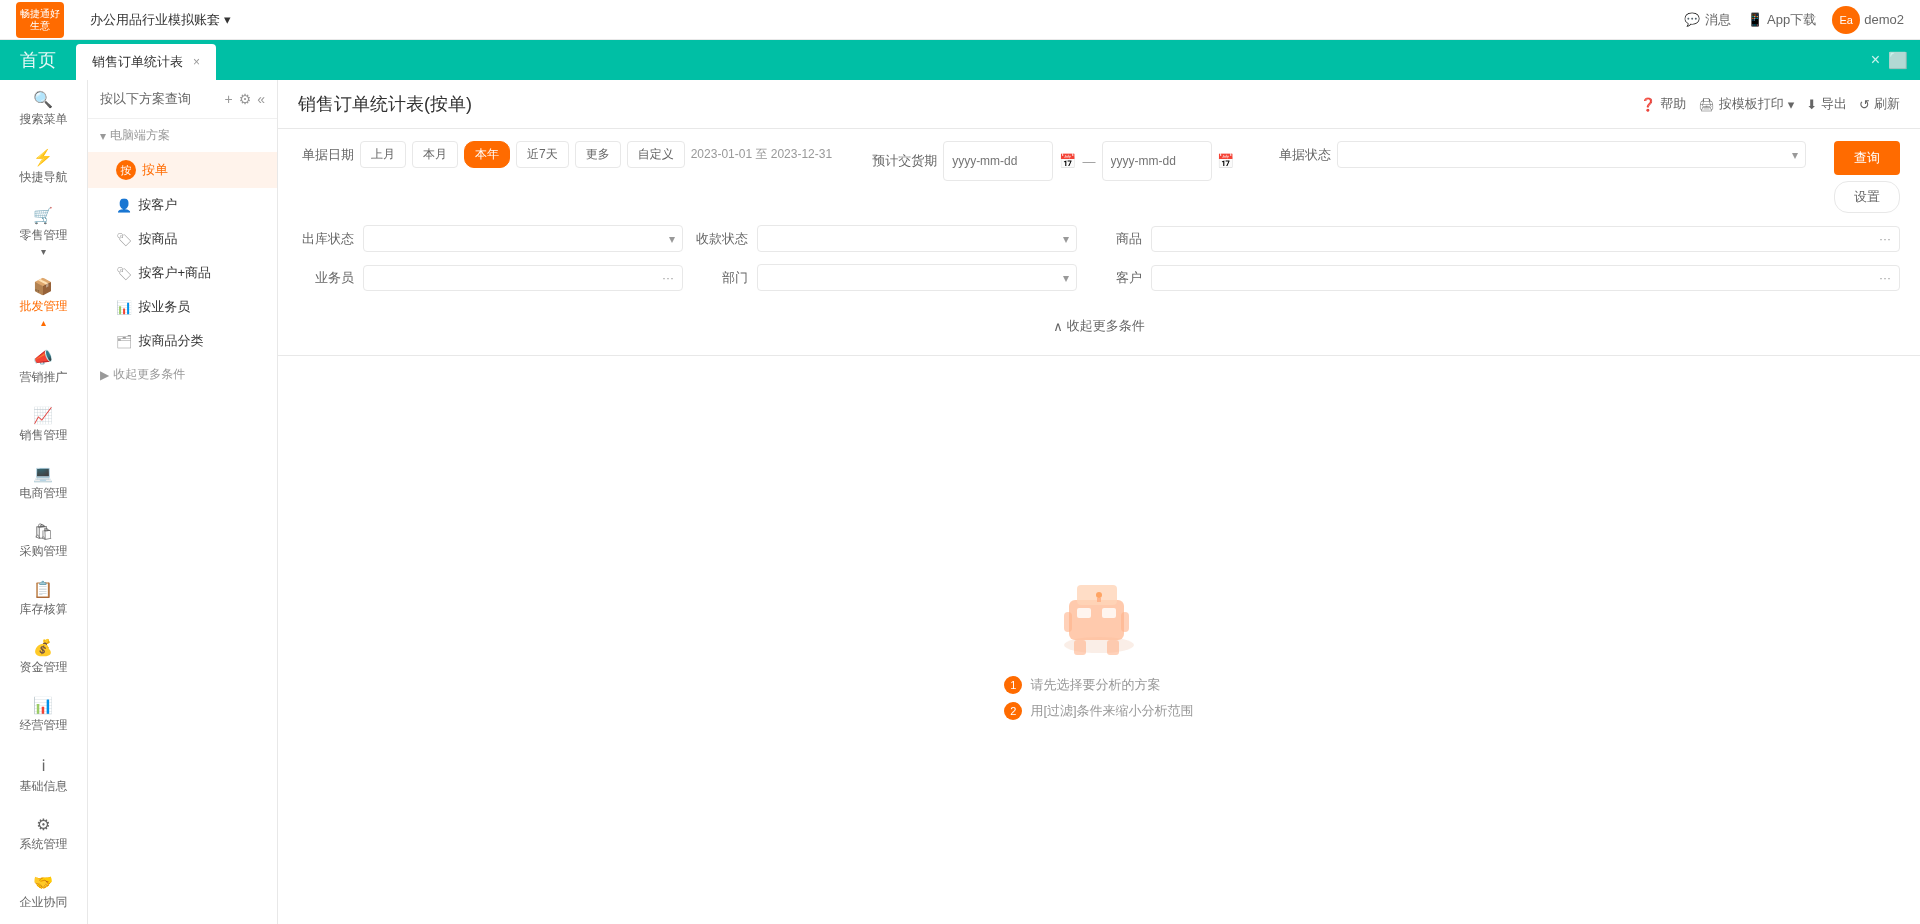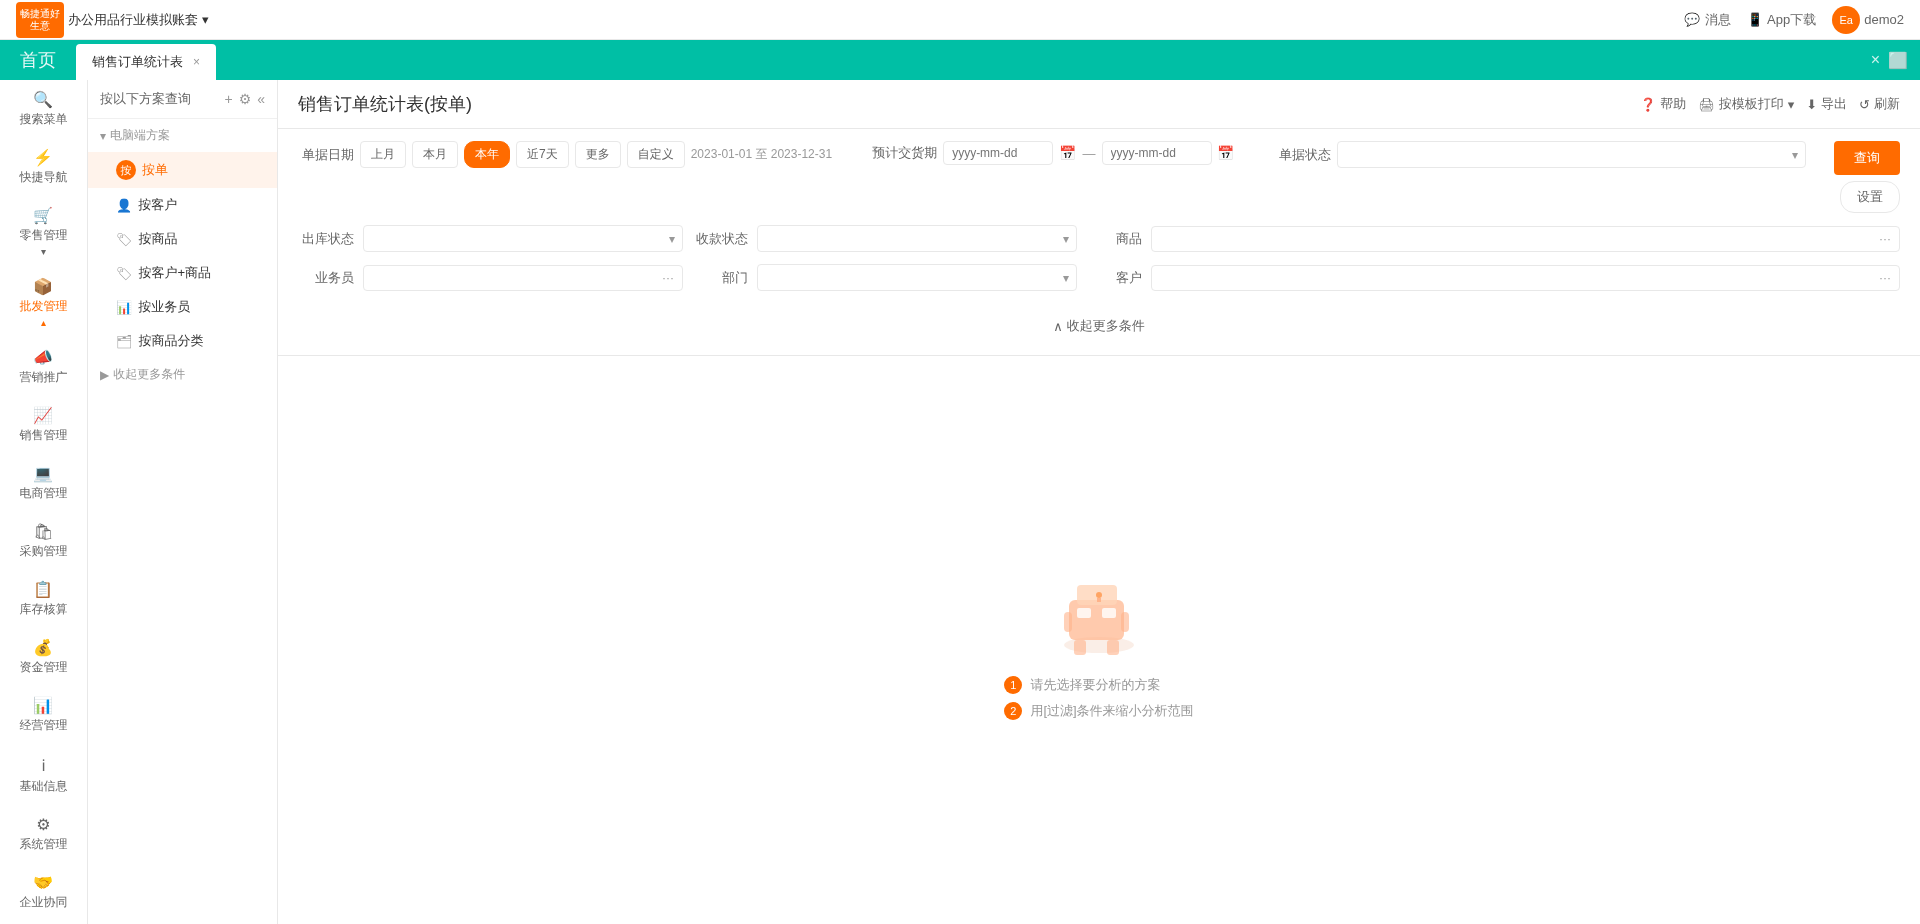--- a/index.html
+++ b/index.html
@@ -1,20 +1,20 @@
 <!DOCTYPE html>
 <html><head>
   <meta charset="utf-8">
   <style>
     * { box-sizing: border-box; margin: 0; padding: 0; }
     body { font-family: 'Microsoft YaHei', 'PingFang SC', sans-serif; font-size: 13px; background: #f5f5f5; color: #333; display: flex; flex-direction: column; height: 924px; overflow: hidden; }
 
     
     .topbar { height: 40px; background: #fff; display: flex; align-items: center; justify-content: space-between; padding: 0 16px; border-bottom: 1px solid #e8e8e8; flex-shrink: 0; }
-    .topbar-left { display: flex; align-items: center; gap: 4px; }
+    .topbar-left { display: flex; align-items: center; gap: 26px; }
     .logo-box { width: 48px; height: 36px; background: #ff6b00; border-radius: 4px; display: flex; align-items: center; justify-content: center; }
     .logo-text { color: #fff; font-size: 10px; text-align: center; line-height: 1.2; }
     .company-selector { display: flex; align-items: center; gap: 4px; font-size: 13px; color: #333; cursor: pointer; }
     .topbar-right { display: flex; align-items: center; gap: 16px; font-size: 13px; color: #666; }
     .topbar-right-item { display: flex; align-items: center; gap: 4px; cursor: pointer; }
     .avatar { width: 28px; height: 28px; border-radius: 50%; background: #ff6b00; display: flex; align-items: center; justify-content: center; color: #fff; font-size: 11px; }
 
     
     .tabbar { height: 40px; background: #00bfa5; display: flex; align-items: center; padding: 0 0; flex-shrink: 0; }
     .tab-home { padding: 0 20px; height: 40px; display: flex; align-items: center; color: #fff; font-size: 18px; cursor: pointer; opacity: 0.9; }
@@ -54,31 +54,31 @@
     .header-action { display: flex; align-items: center; gap: 4px; font-size: 13px; color: #666; cursor: pointer; }
 
     
     .filter-area { background: #fff; padding: 12px 20px; border-bottom: 1px solid #e8e8e8; }
     .filter-row { display: flex; align-items: center; gap: 9px; margin-bottom: 12px; flex-wrap: wrap; }
     .filter-row:last-child { margin-bottom: 0; }
     .filter-label { font-size: 13px; color: #666; white-space: nowrap; min-width: 56px; text-align: right; }
     .filter-date-group { display: flex; align-items: center; gap: 6px; }
     .date-btn { padding: 4px 10px; border: 1px solid #e8e8e8; border-radius: 4px; font-size: 12px; color: #666; cursor: pointer; background: #fff; }
     .date-btn.active { background: #ff6b00; color: #fff; border-color: #ff6b00; border-radius: 10px; }
-    .date-input { border: 1px solid #e8e8e8; border-radius: 4px; padding: 4px 8px; font-size: 12px; color: #999; width: 110px; }
+    .date-input { border: 1px solid #e8e8e8; border-radius: 4px; padding: 12px 8px; font-size: 12px; color: #999; width: 110px; }
     .date-separator { color: #999; }
     .filter-select { border: 1px solid #e8e8e8; border-radius: 4px; padding: 5px 28px 5px 10px; font-size: 13px; color: #333; background: #fff; appearance: none; min-width: 200px; position: relative; cursor: pointer; }
     .select-wrapper { position: relative; display: inline-block; }
     .select-wrapper::after { content: '▾'; position: absolute; right: 8px; top: 50%; transform: translateY(-50%); color: #999; pointer-events: none; font-size: 12px; }
     .collapse-btn { display: flex; align-items: center; justify-content: center; gap: 4px; color: #666; font-size: 13px; cursor: pointer; padding: 8px 0; }
 
     
     .btn-primary { background: #ff6b00; color: #fff; border: none; border-radius: 4px; padding: 8px 20px; font-size: 13px; cursor: pointer; }
     .btn-setting { background: #fff; color: #666; border: 1px solid #e8e8e8; border-radius: 14px; padding: 6px 16px; font-size: 13px; cursor: pointer; }
-    .action-buttons { display: flex; flex-direction: column; gap: 6px; padding-left: 8px; align-items: flex-end; }
+    .action-buttons { display: flex; flex-direction: column; gap: 6px; padding-left: 8px; }
 
     
     .empty-area { flex: 1; display: flex; align-items: center; justify-content: center; flex-direction: column; gap: 16px; background: #fff; }
     .empty-hints { display: flex; flex-direction: column; gap: 8px; }
     .empty-hint-item { display: flex; align-items: center; gap: 8px; font-size: 13px; color: #999; }
     .hint-num { width: 18px; height: 18px; border-radius: 50%; background: #ff6b00; color: #fff; font-size: 11px; display: flex; align-items: center; justify-content: center; flex-shrink: 0; }
 
     .divider { height: 1px; background: #f0f0f0; margin: 0 12px; }
   </style>
 </head>

